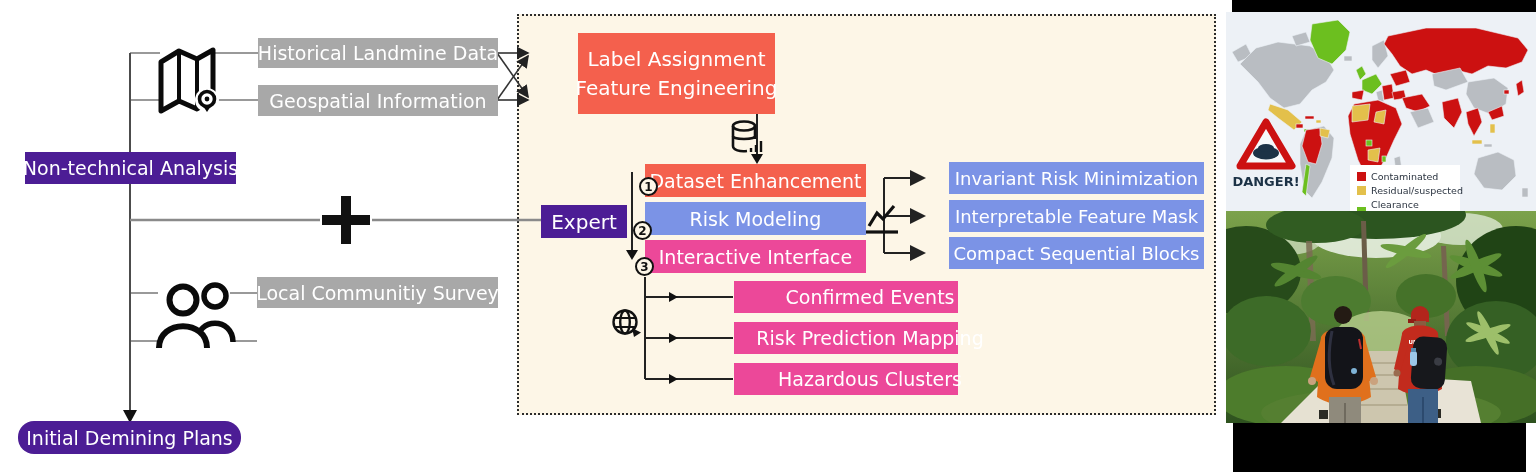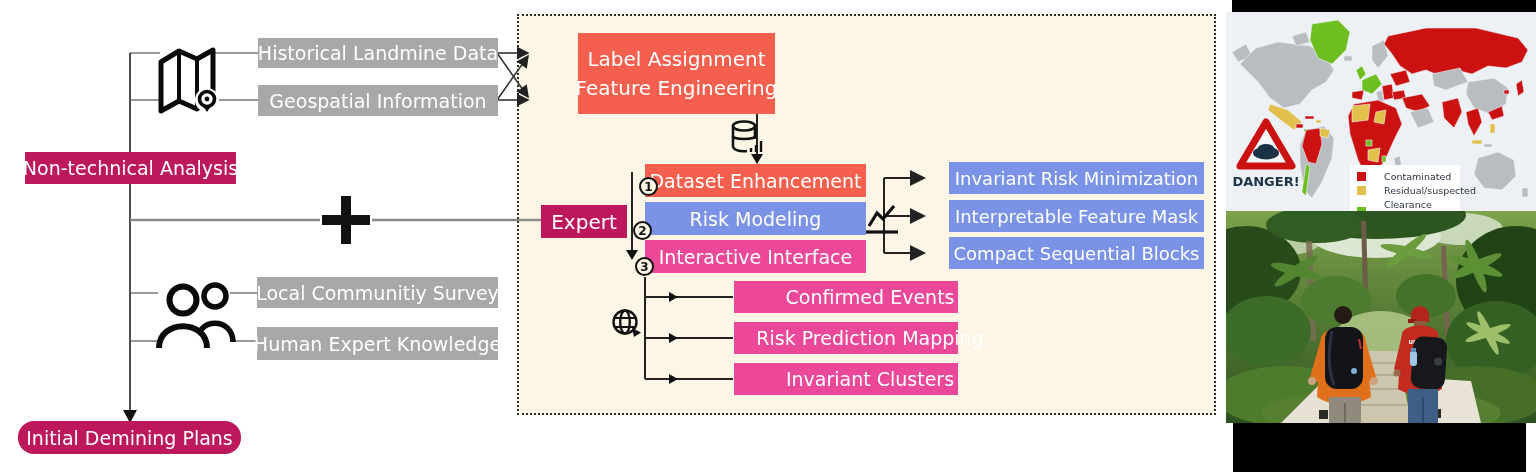--- a/index.html
+++ b/index.html
@@ -12,21 +12,21 @@
   #panel { left:517px; top:14px; width:699px; height:401px;
            background:#fdf6e7; border:2px dotted #2b2b2b; z-index:0; }
 
   
   #wires { left:0; top:0; width:1536px; height:472px; z-index:1; pointer-events:none; }
 
   
   .box { position:absolute; z-index:2; display:flex; align-items:center; justify-content:center;
          color:#fff; text-align:center; white-space:nowrap; }
   .graybox  { background:#a8a8a8; font-size:19px; }
-  .blackbox { background:#be185d; font-size:19px; }
+  .blackbox { background:#4c1d95; font-size:19px; }
   .redbox   { background:#f4604d; }
   .bluebox  { background:#7b93e6; }
   .greenbox { background:#ec4899; }
 
   .stagebox { left:645px; width:221px; height:33px; font-size:19px; }
   .compbox  { left:949px; width:255px; height:32px; font-size:18px; }
   .outbox   { left:734px; width:224px; height:32px; font-size:19px;padding-left:48px; }
 
   #box-label { left:535px; top:33px; width:197px; height:81px; flex-direction:column;
                gap:9px; font-size:20px; line-height:1;margin-left:43px; }
@@ -37,21 +37,21 @@
              display:flex; align-items:center; justify-content:center; }
 
   
   #bar-top    { left:1232px; top:0;     width:304px; height:12px; background:#000; z-index:2; }
   #map-wrap   { left:1226px; top:12px;  width:310px; height:199px; background:#edf1f6; z-index:2; overflow:hidden; }
   #photo-wrap { left:1226px; top:211px; width:310px; height:212px; z-index:2; overflow:hidden; }
   #bar-bottom { left:1233px; top:423px; width:293px; height:49px; background:#000; z-index:2; }
 
   #legend { position:absolute; left:124px; top:153px; width:110px; background:#ffffff;
             padding:5px 7px 6px 7px; z-index:3; }
-  .lg-row { display:flex; align-items:center; gap:18px; font-size:9.5px; color:#2b3440; line-height:1.45; }
+  .lg-row { display:flex; align-items:center; gap:5px; font-size:9.5px; color:#2b3440; line-height:1.45; }
   .sw { width:9px; height:9px; flex:0 0 9px; }
   .sw-red { background:#cc1111; } .sw-yel { background:#e3c04b; } .sw-grn { background:#6cbf1f; }
 
   svg text { font-family:"DejaVu Sans","Liberation Sans",sans-serif; }
 </style>
 </head>
 <body>
 
 <div id="stage">
 
@@ -160,21 +160,20 @@
       <ellipse cx="625" cy="322" rx="4.8" ry="11.5"></ellipse>
       <path d="M614.4 318 H635.6 M614.8 327 H635.2" stroke-width="2.2"></path>
       <polygon points="632,328 641,332.5 634,337" fill="#111" stroke="none"></polygon>
     </g>
   </svg>
 
   <div class="box graybox" style="left:258px; top:38px; width:240px; height:30px;">Historical Landmine Data</div>
   <div class="box graybox" style="left:258px; top:85px; width:240px; height:31px;">Geospatial Information</div>
   <div class="box blackbox" style="left:25px; top:152px; width:211px; height:32px;">Non-technical Analysis</div>
   <div class="box graybox" style="left:257px; top:277px; width:241px; height:31px;">Local Communitiy Survey</div>
-  <div class="box graybox" style="left:257px; top:327px; width:241px; height:33px;">Human Expert Knowledge</div>
   <div class="box blackbox" style="left:18px; top:421px; width:223px; height:33px;border-radius:16px;">Initial Demining Plans</div>
 
   <div class="box redbox" id="box-label">
     <span>Label Assignment</span>
     <span>Feature Engineering</span>
   </div>
   <div class="box blackbox" id="box-reland">Expert</div>
 
   <div class="box redbox stagebox" style="top:164px;">Dataset Enhancement</div>
   <div class="box bluebox stagebox" style="top:202px;">Risk Modeling</div>
@@ -183,21 +182,21 @@
   <span class="circnum" style="left:639px; top:177px;">1</span>
   <span class="circnum" style="left:633px; top:221px;">2</span>
   <span class="circnum" style="left:635px; top:257px;">3</span>
 
   <div class="box bluebox compbox" style="top:162px;">Invariant Risk Minimization</div>
   <div class="box bluebox compbox" style="top:200px;">Interpretable Feature Mask</div>
   <div class="box bluebox compbox" style="top:237px;">Compact Sequential Blocks</div>
 
   <div class="box greenbox outbox" style="top:281px;">Confirmed Events</div>
   <div class="box greenbox outbox" style="top:322px;">Risk Prediction Mapping</div>
-  <div class="box greenbox outbox" style="top:363px;">Invariant Clusters</div>
+  <div class="box greenbox outbox" style="top:363px;">Hazardous Clusters</div>
 
   <div class="abs" id="bar-top"></div>
 
   <div class="abs" id="map-wrap">
     <svg viewBox="0 0 310 199" width="310" height="199">
       <rect width="310" height="199" fill="#edf1f6"></rect>
       <g stroke="#edf1f6" stroke-width="0.6">
         <path d="M6 40 L20 32 L26 44 L12 50 Z" fill="#b9bdc2"></path>
         <path d="M14 52 L30 36 L52 30 L84 34 L100 44 L108 58 L100 70 L86 78 L74 92 L58 96 L44 86 L32 70 Z" fill="#b9bdc2"></path>
         <path d="M66 24 L80 20 L84 30 L70 34 Z" fill="#b9bdc2"></path>

